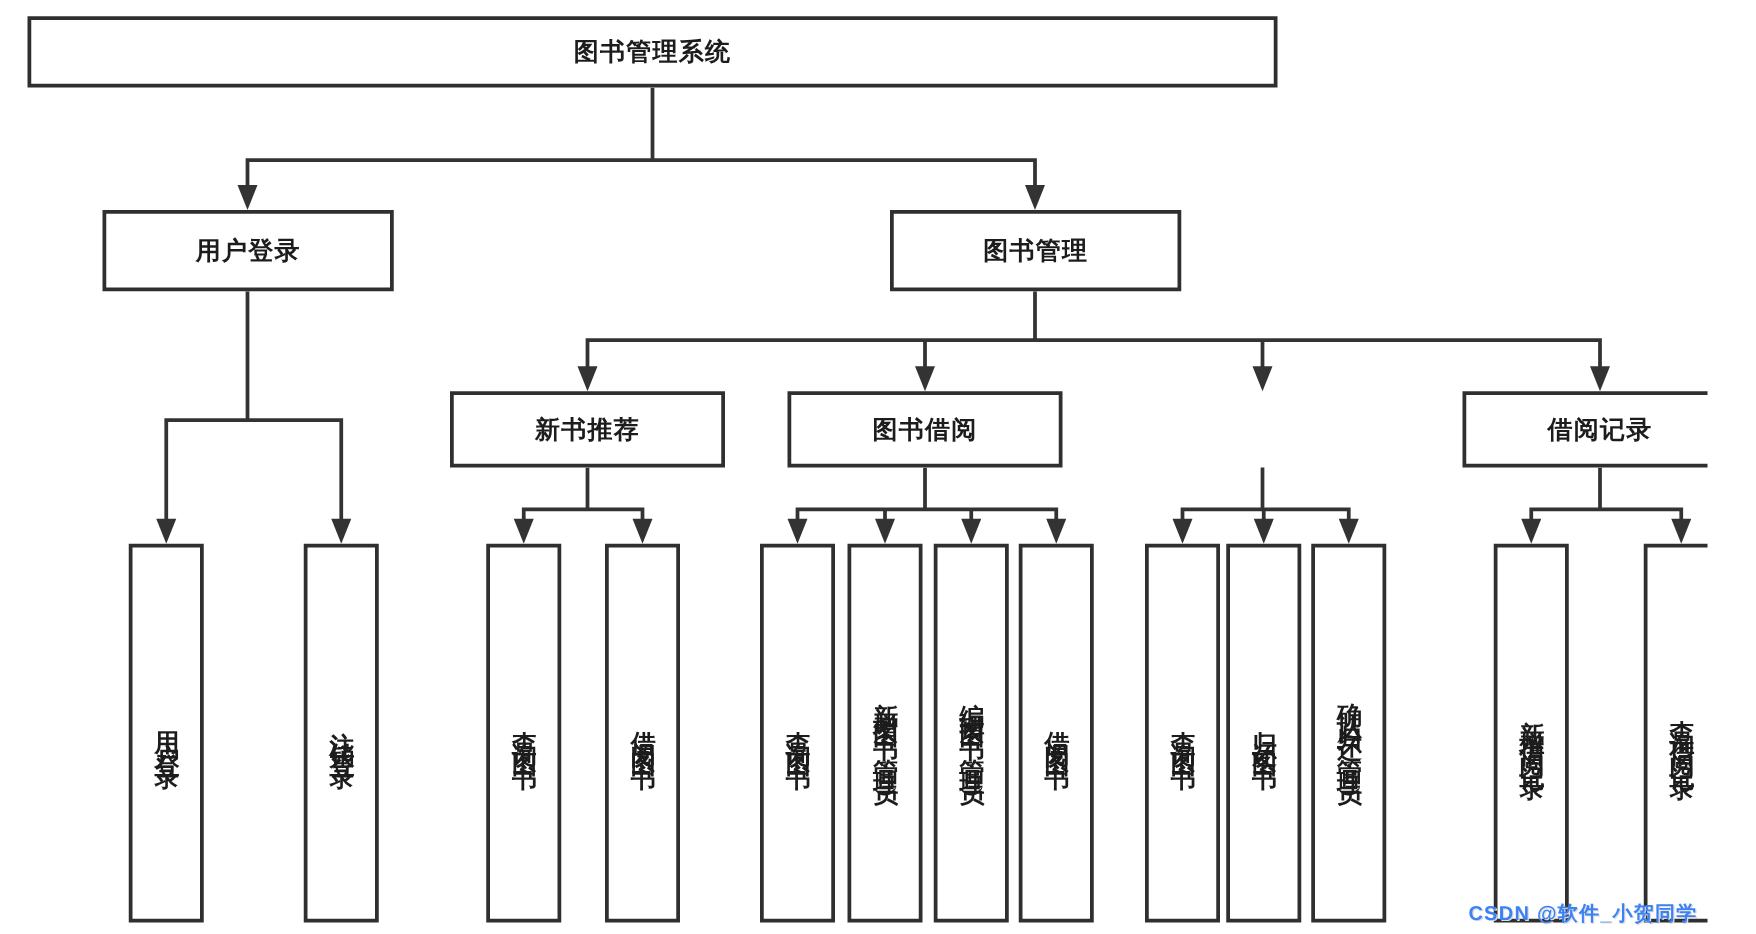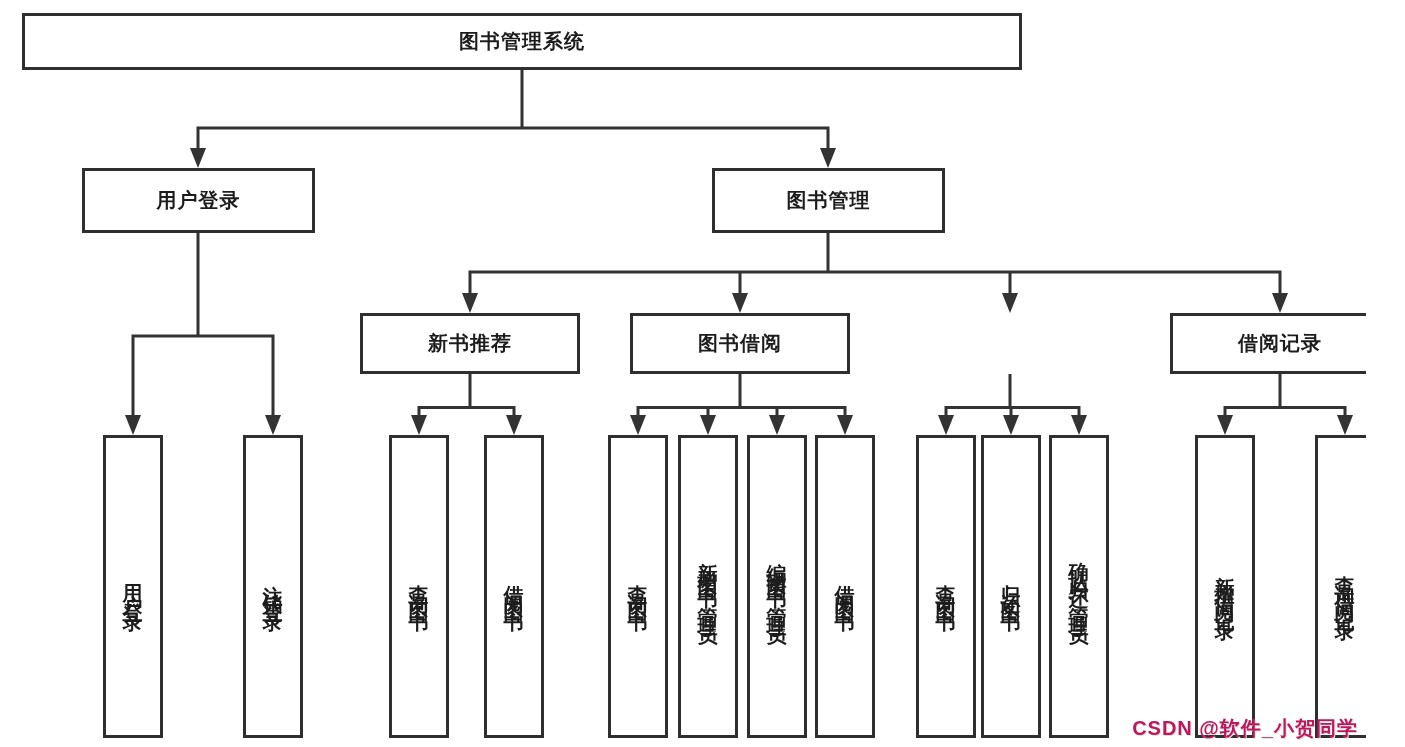--- a/index.html
+++ b/index.html
@@ -31,22 +31,22 @@
     writing-mode:vertical-rl;
     text-orientation:mixed;
     line-height:1;
     letter-spacing:9px;
     font-size:20px;
   }
   .watermark{
     position:absolute;
     right:8px;
     bottom:5px;
-    font-size:20px;
-    color:#be185d;
+    font-size:16px;
+    color:#3b82f6;
     letter-spacing:1px;
     text-shadow:1px 1px 0 #dcdcdc;
     white-space:nowrap;
     z-index:5;
   }
 </style>
 </head>
 <body>
 
 <div class="canvas">

